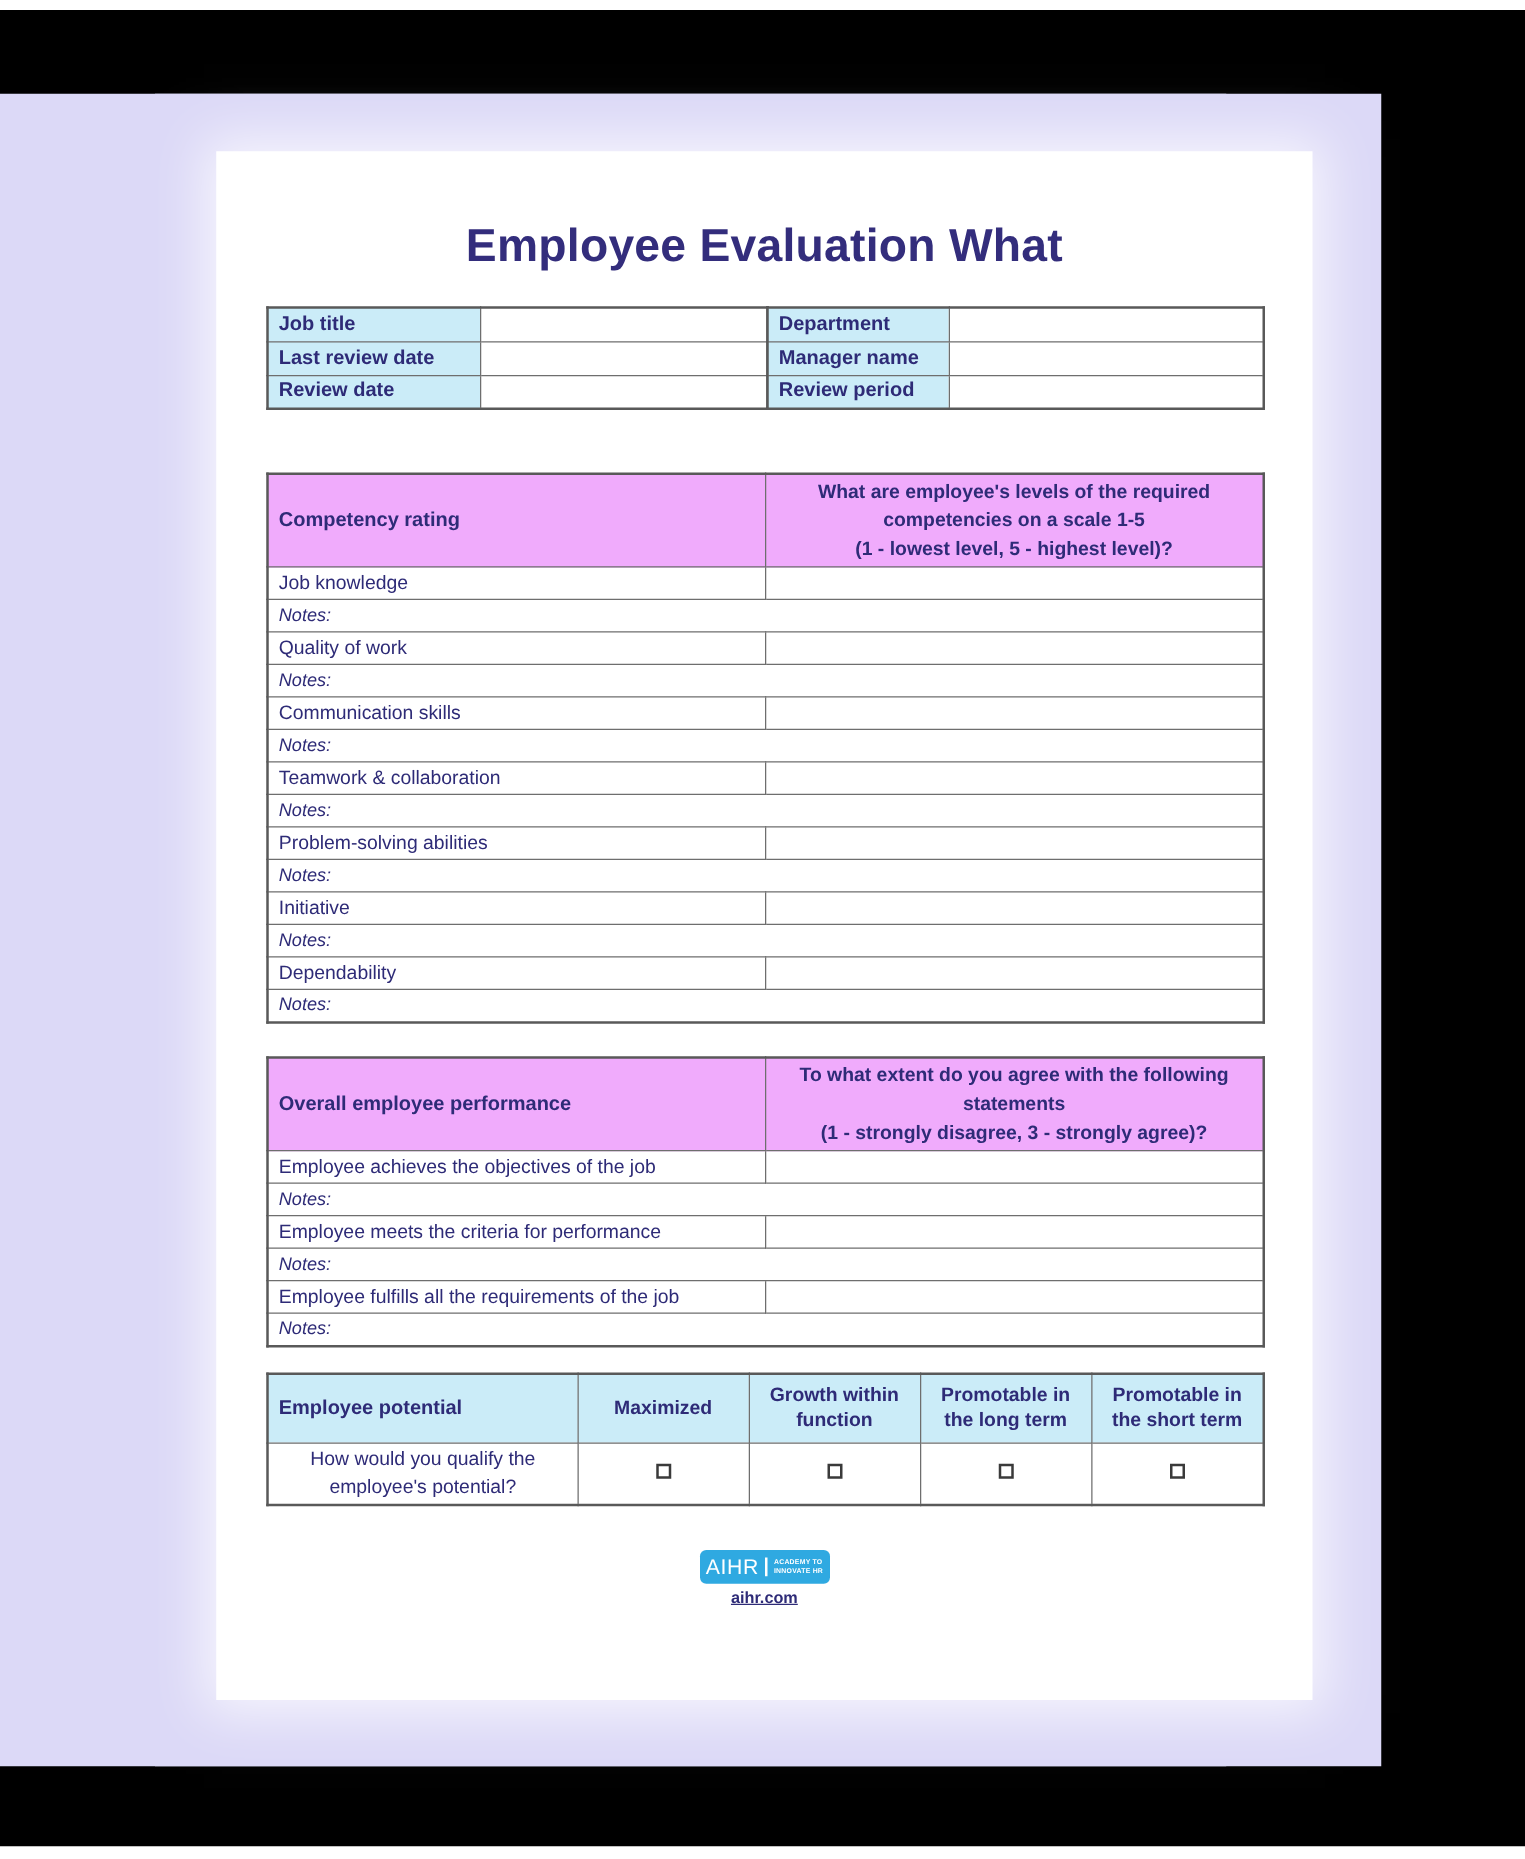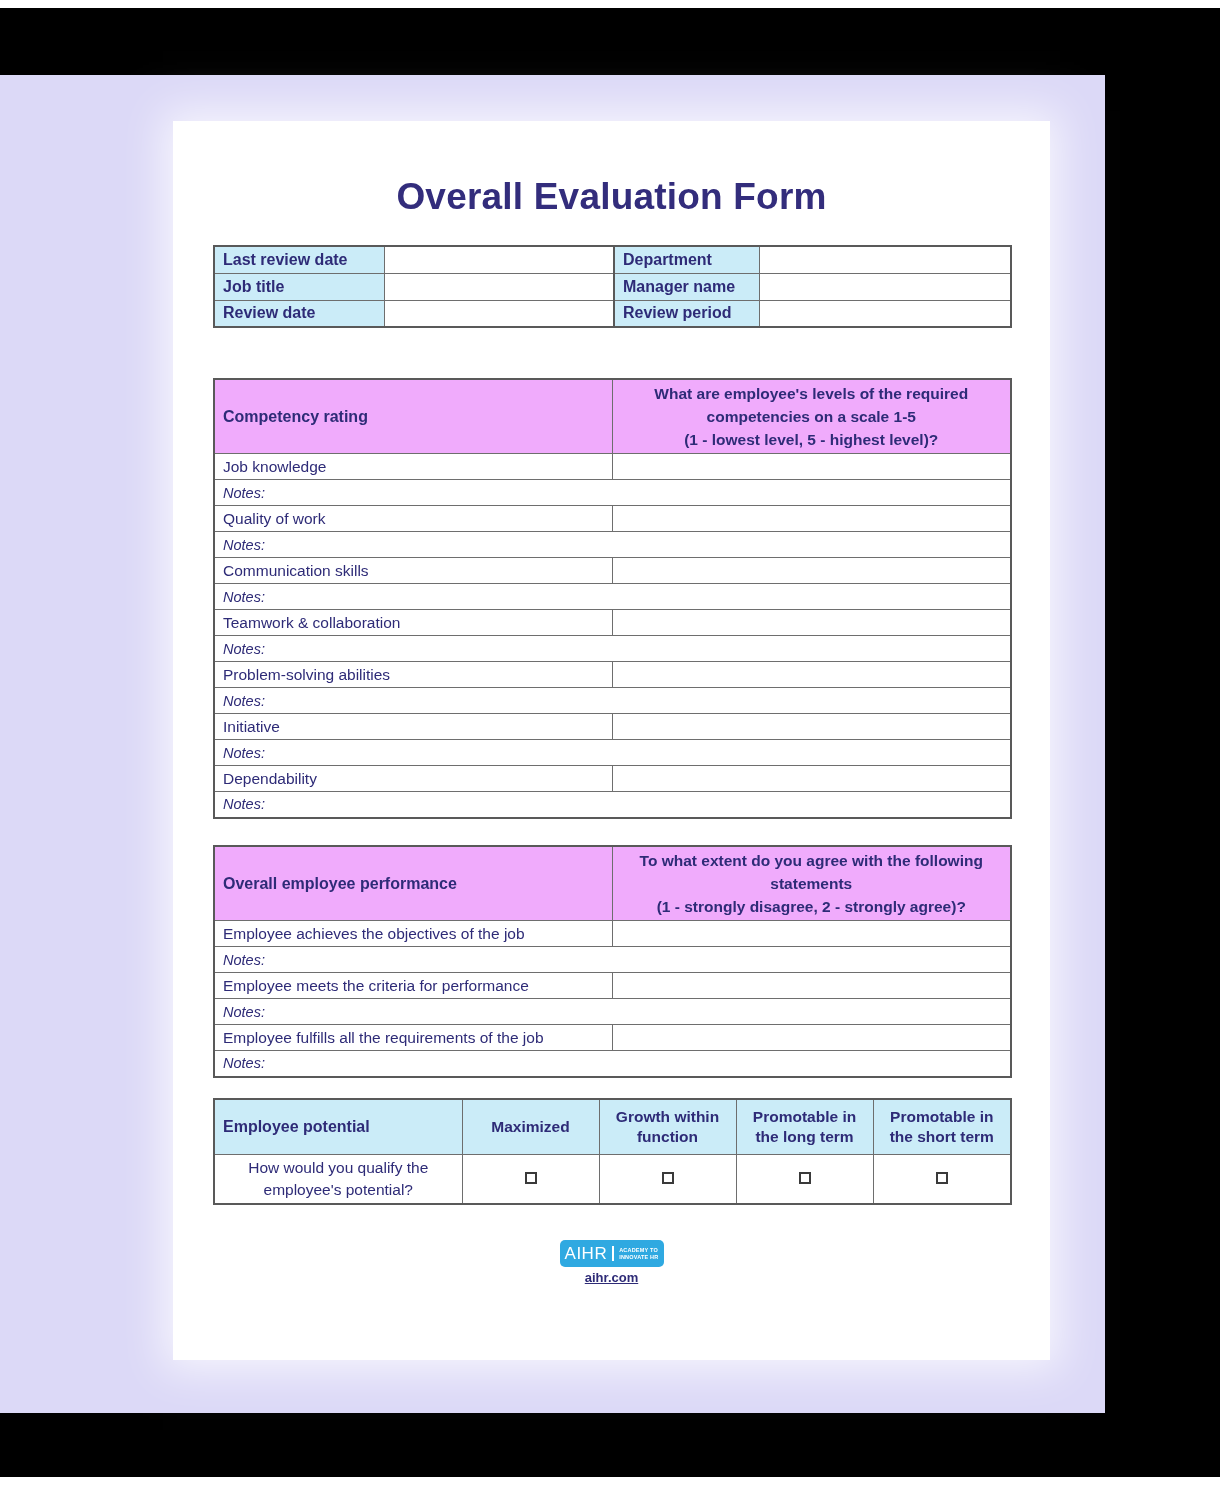--- a/index.html
+++ b/index.html
@@ -94,35 +94,35 @@
 </head>
 <body>
 
 <div class="black-frame">
   <div class="lavender-mat" style="left:0;top:67px;position:absolute;"></div>
 </div>
 <div class="lavender-mat"></div>
 
 <div class="page">
 
-  <h1 class="page-title">Overall Evaluation Form</h1>
+  <h1 class="page-title">Employee Evaluation What</h1>
 
   <div class="section" id="info-section">
     <table id="info-left">
       <colgroup>
           <col style="width:170px">
           <col style="width:230px">
         </colgroup>
       <tbody>
       <tr class="info-row">
+        <td class="blue-cell field-label">Job title</td>
+        <td class="value-cell"></td>
+      </tr>
+      <tr class="info-row">
         <td class="blue-cell field-label">Last review date</td>
-        <td class="value-cell"></td>
-      </tr>
-      <tr class="info-row">
-        <td class="blue-cell field-label">Job title</td>
         <td class="value-cell"></td>
       </tr>
       <tr class="info-row">
         <td class="blue-cell field-label">Review date</td>
         <td class="value-cell"></td>
       </tr>
     </tbody>
       </table>
     <table id="info-right">
       <colgroup>
@@ -219,21 +219,21 @@
       <colgroup>
           <col style="width:398px">
           <col style="width:399px">
         </colgroup>
       <tbody>
           <tr class="header-row">
         <td class="hdr-left">Overall employee performance</td>
         <td class="hdr-right">
           <span class="hdr-line">To what extent do you agree with the following</span>
           <span class="hdr-line">statements</span>
-          <span class="hdr-line">(1 - strongly disagree, 2 - strongly agree)?</span>
+          <span class="hdr-line">(1 - strongly disagree, 3 - strongly agree)?</span>
         </td>
       </tr>
       <tr class="item-row">
         <td>Employee achieves the objectives of the job</td>
         <td></td>
       </tr>
       <tr class="notes-row">
         <td colspan="2"><span class="notes-label">Notes:</span></td>
       </tr>
       <tr class="item-row">

